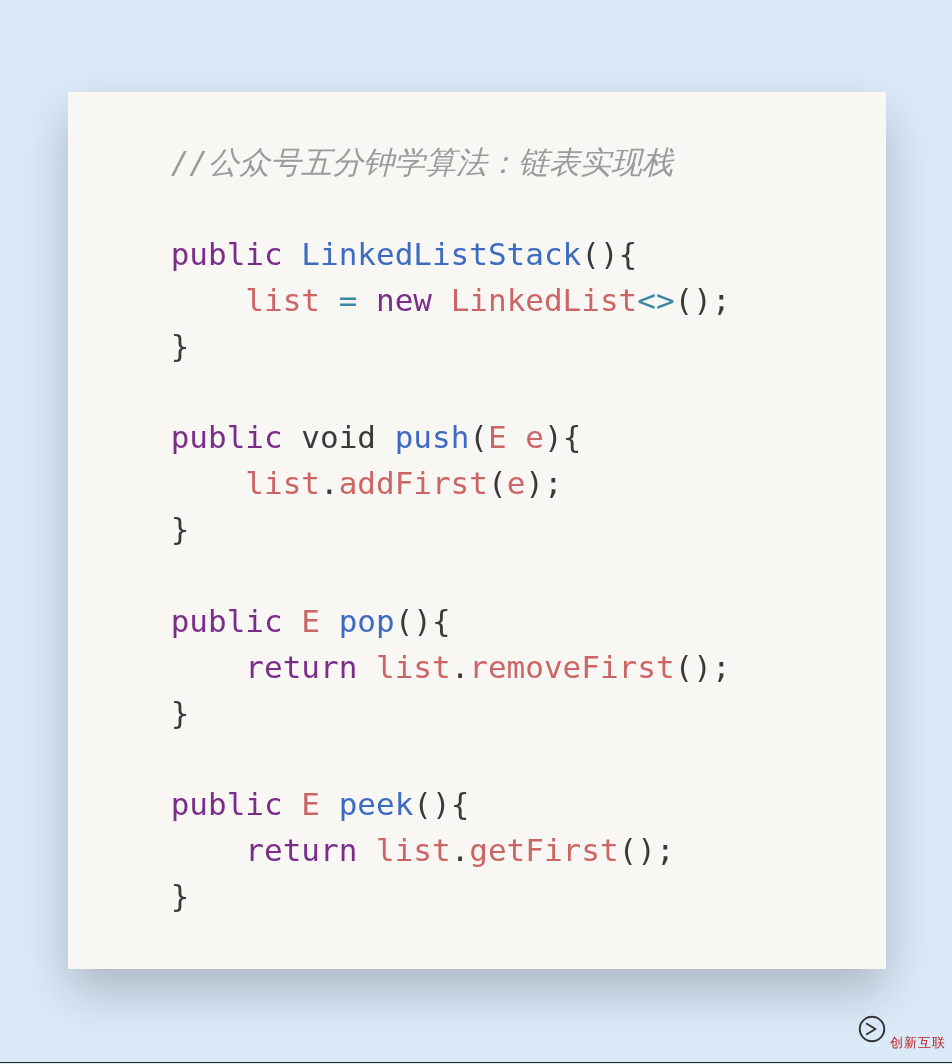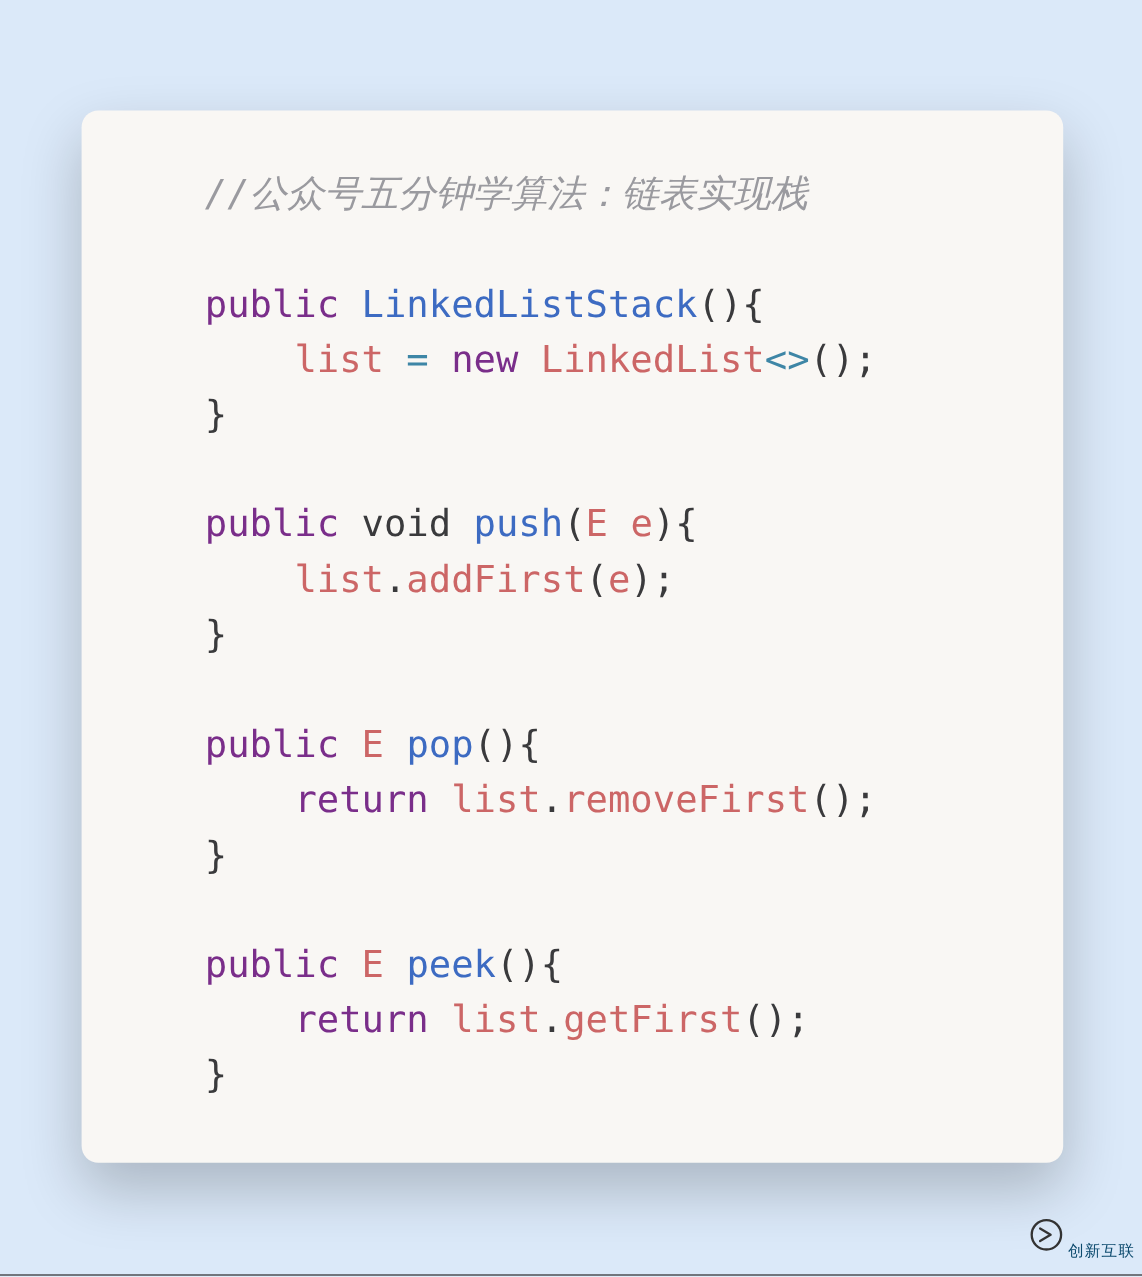--- a/index.html
+++ b/index.html
@@ -15,21 +15,21 @@
     position: relative;
     overflow: hidden;
   }
   .card {
     position: absolute;
     top: 92px;
     left: 68px;
     width: 818px;
     height: 877px;
     background: #f9f7f4;
-    border-radius: 14px;
+    border-radius: 1px;
     box-shadow: 0 22px 50px rgba(0,0,0,0.22);
     padding: 48px 28px 40px 28px;
   }
   pre {
     font-family: inherit;
     font-size: 31px;
     line-height: 1.48;
     white-space: pre;
     color: #3a3a3c;
   }
@@ -47,21 +47,21 @@
     position: absolute;
     right: 0;
     bottom: 8px;
     display: flex;
     align-items: center;
     gap: 4px;
     padding: 4px 6px;
     font-family: "Microsoft YaHei", "PingFang SC", sans-serif;
   }
   .watermark svg { width: 28px; height: 28px; }
-  .wm-text { font-size: 13px; color: #0c4a6e; letter-spacing: 1px; margin-top: 24px; }
+  .wm-text { font-size: 13px; color: #b91c1c; letter-spacing: 1px; margin-top: 24px; }
 
   .bottom-line {
     position: absolute;
     left: 0;
     bottom: 1px;
     width: 100%;
     height: 0;
     border-top: 1px solid #2c2c2c;
   }
 </style>

